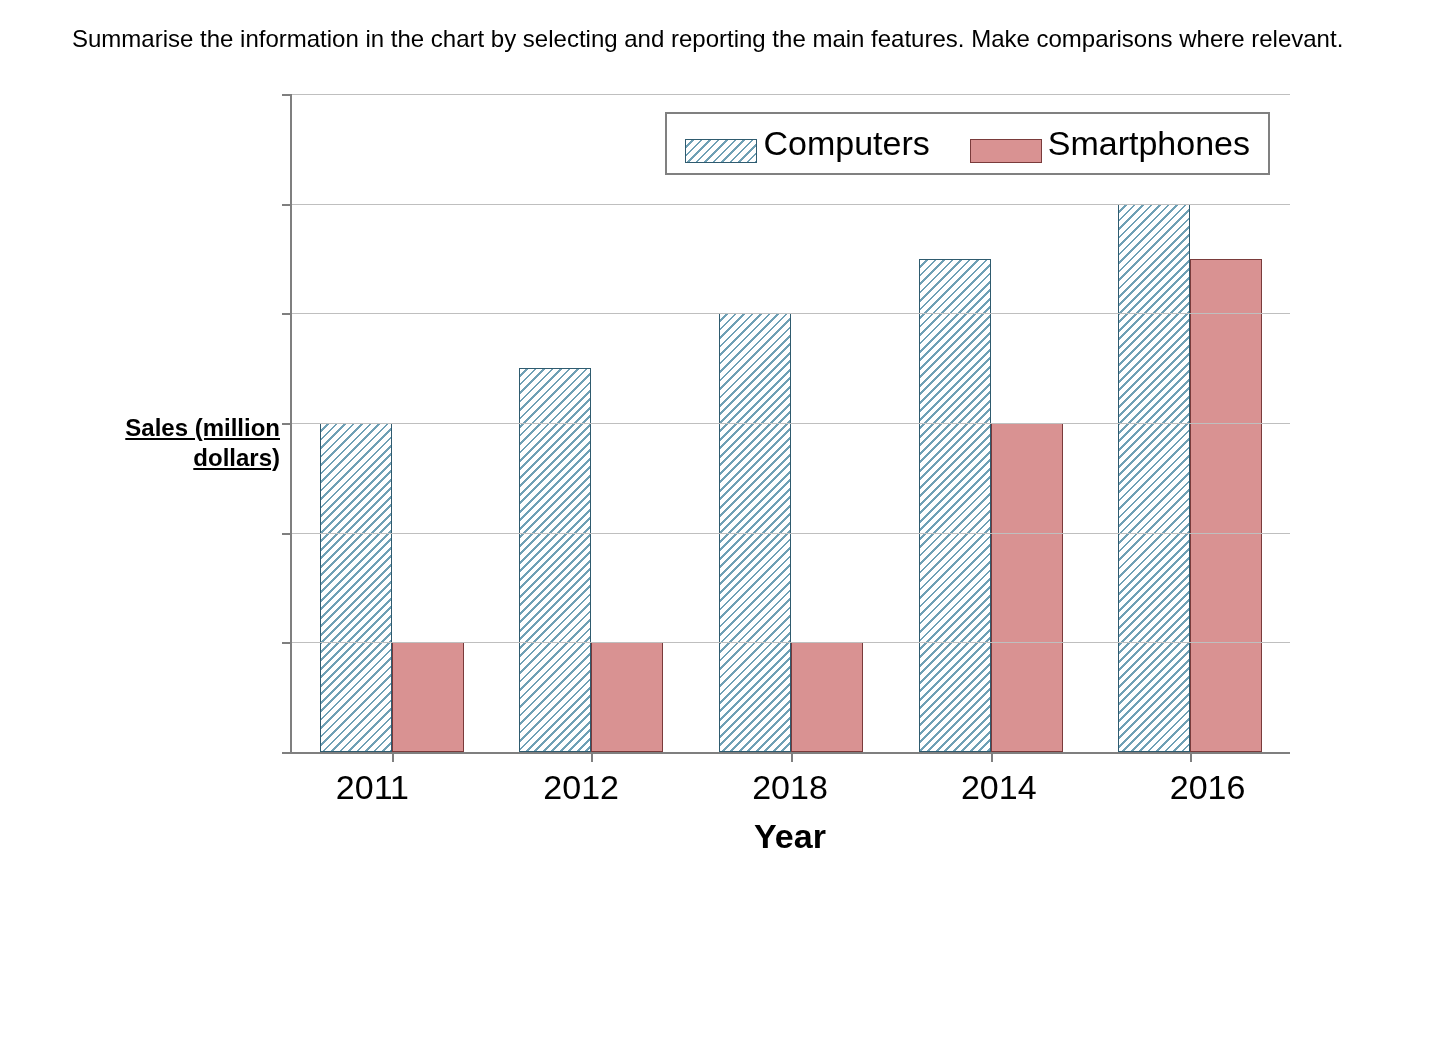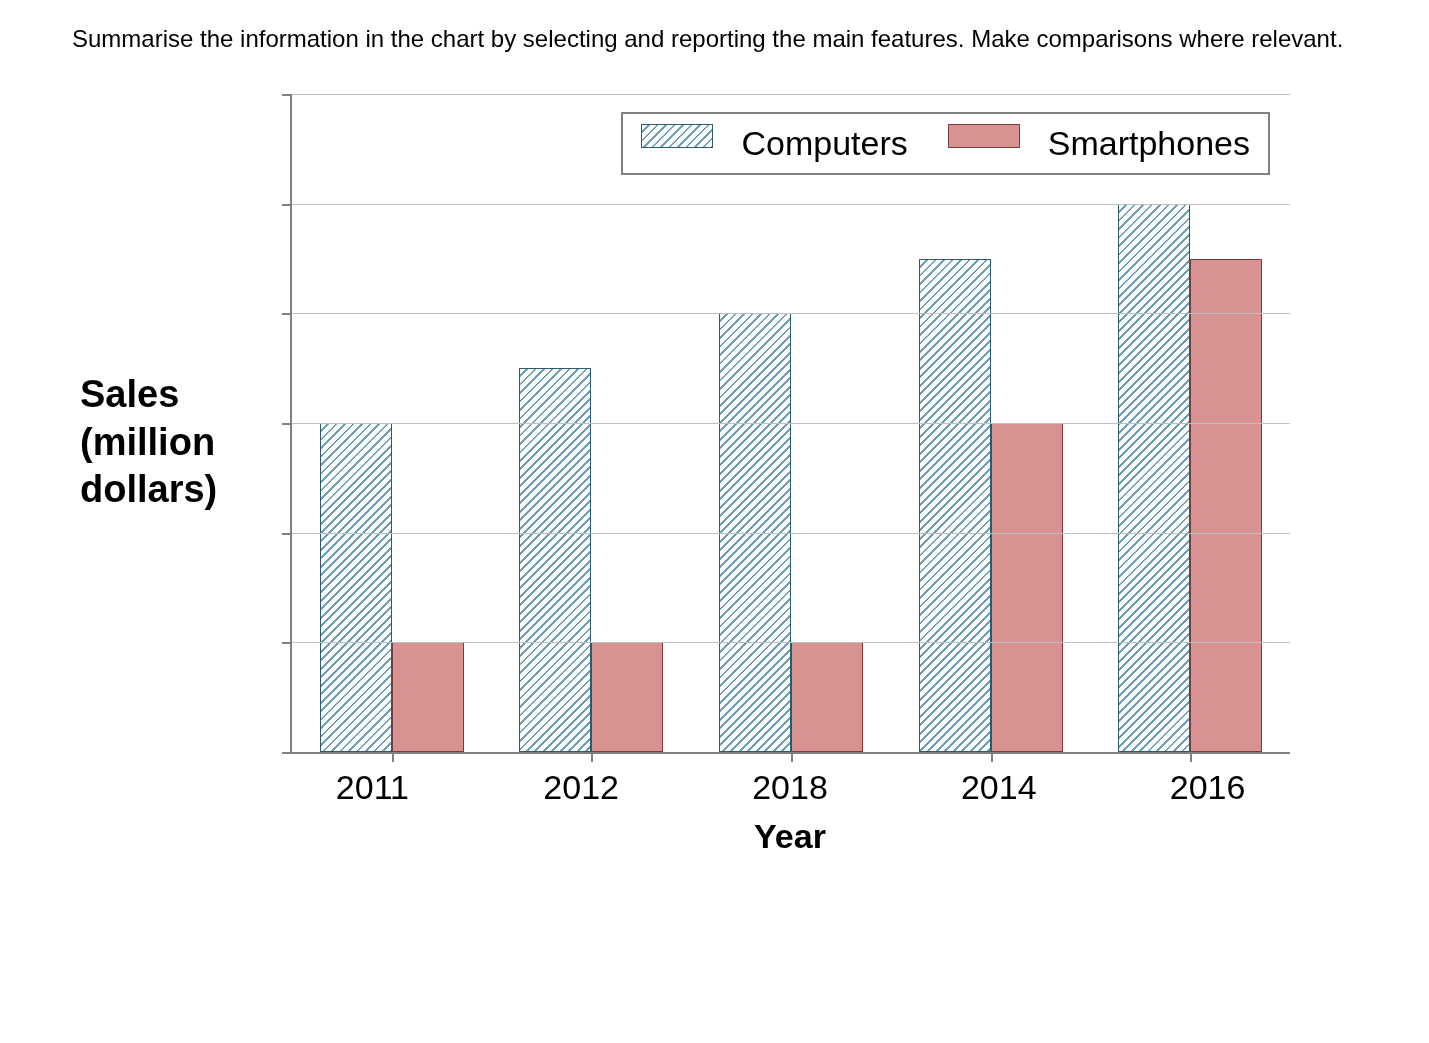--- a/index.html
+++ b/index.html
@@ -24,27 +24,28 @@
     margin-left: 32px;
   }
 
   
   .chart-wrap {
     display: flex;
     align-items: center;
     margin-left: 40px;
   }
   .ylabel {
-    font-size: 38px;
+    font-size: 24px;
     font-weight: bold;
-    text-align: left;
+    text-align: right;
     width: 200px;
     line-height: 1.25;
     margin-right: 10px;
     margin-top: -65px;
+    text-decoration: underline;
   }
   .chart-col {
     display: flex;
     flex-direction: column;
     align-items: center;
   }
   .plot-row {
     display: flex;
     align-items: stretch;
   }
@@ -100,22 +101,22 @@
     background: #ffffff;
     border: 2px solid #808080;
     padding: 10px 18px;
     display: flex;
     gap: 40px;
     font-size: 34px;
     align-items: center;
   }
   .legend-item {
     display: flex;
-    align-items: flex-start;
-    gap: 28px;
+    align-items: flex-end;
+    gap: 6px;
   }
   .legend-swatch {
     width: 24px;
     height: 24px;
     border: 1px solid #2f5b6f;
     box-sizing: border-box;
   }
 
   
   .bars {

